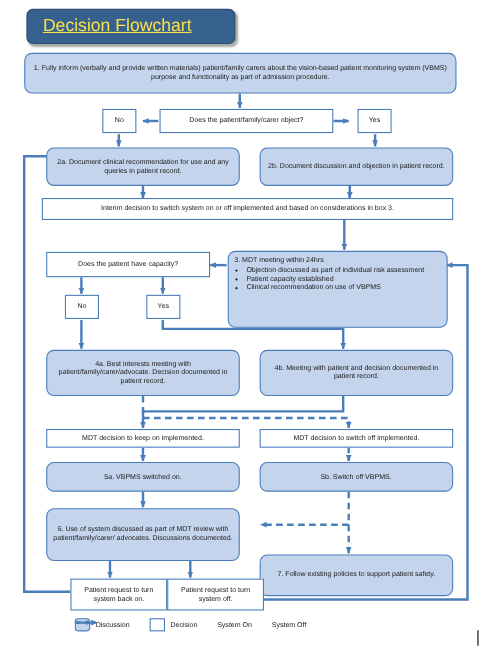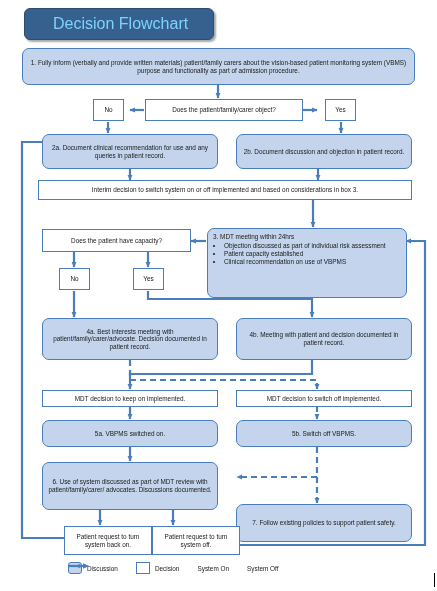--- a/index.html
+++ b/index.html
@@ -3,23 +3,24 @@
 <meta charset="utf-8">
 <style>
   html,body{margin:0;padding:0;background:#ffffff;}
   body{width:437px;height:591px;overflow:hidden;
        font-family:"Liberation Sans","DejaVu Sans",sans-serif;}
   #chart{position:relative;width:437px;height:591px;}
   svg{position:absolute;left:0;top:0;}
   .fc-title{
     position:absolute;box-sizing:border-box;
     background:#36618E;border:1px solid #2b4d72;border-radius:6px;
-    color:#7dd3fc;font-size:16px;
-    display:flex;align-items:center;padding-left:28px;
+    color:#fde047;font-size:16px;
+    display:flex;align-items:center;padding-left:14px;
     box-shadow:2px 2px 2px rgba(0,0,0,.35);
+    text-decoration:underline;
   }
   .node{
     position:absolute;box-sizing:border-box;
     display:flex;align-items:center;justify-content:center;
     text-align:center;line-height:1.18;
     color:#1a1a1a;font-size:6.4px;
   }
   .discussion{background:#C3D4EC;border:1px solid #4A7EBB;border-radius:7px;}
   .decision{background:#ffffff;border:1px solid #4A7EBB;border-radius:0;}
   .node .inner{padding:1px 4px;}

